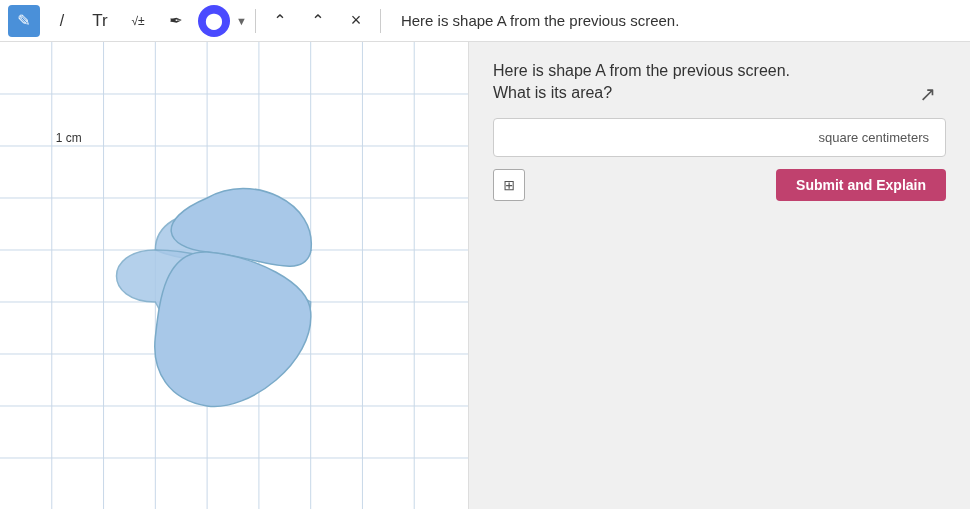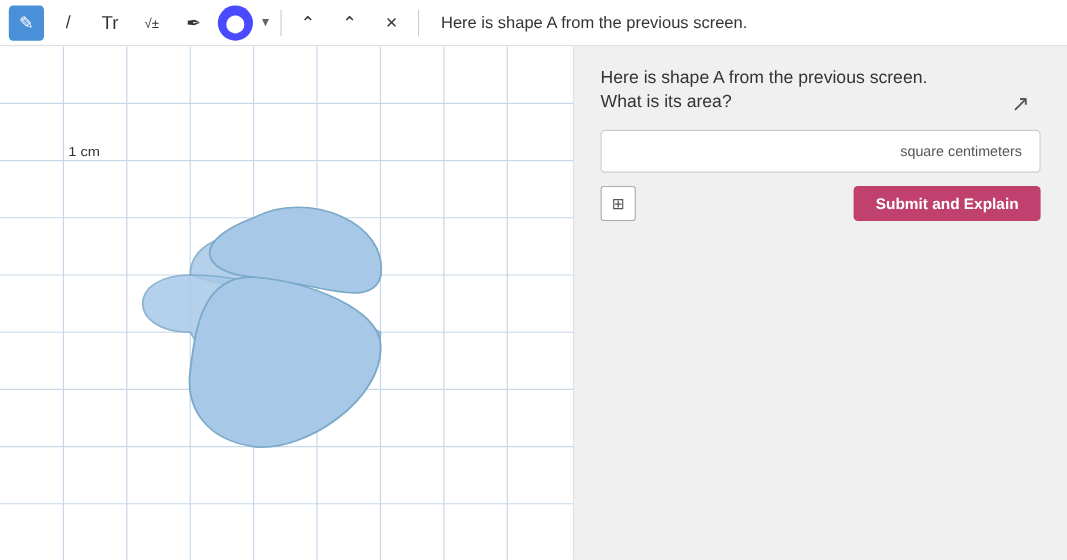--- a/index.html
+++ b/index.html
@@ -59,21 +59,21 @@
 
     
     .main-content {
       display: flex;
       flex: 1;
       overflow: hidden;
     }
 
     
     .canvas-area {
-      width: 522px;
+      width: 469px;
       background: #fff;
       border-right: 1px solid #ddd;
       position: relative;
       overflow: hidden;
     }
 
     .grid-canvas {
       position: absolute;
       top: 0;
       left: 0;

